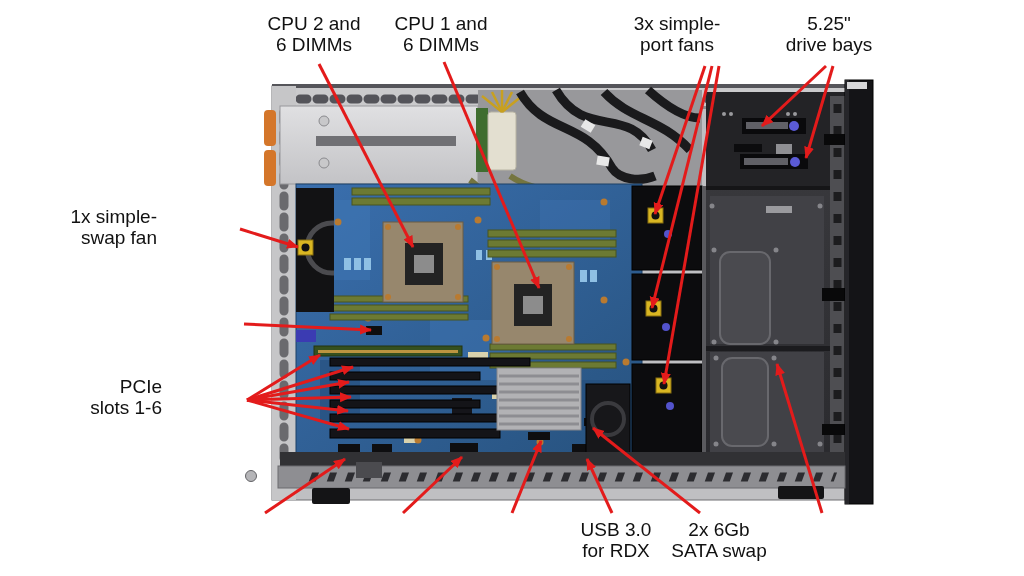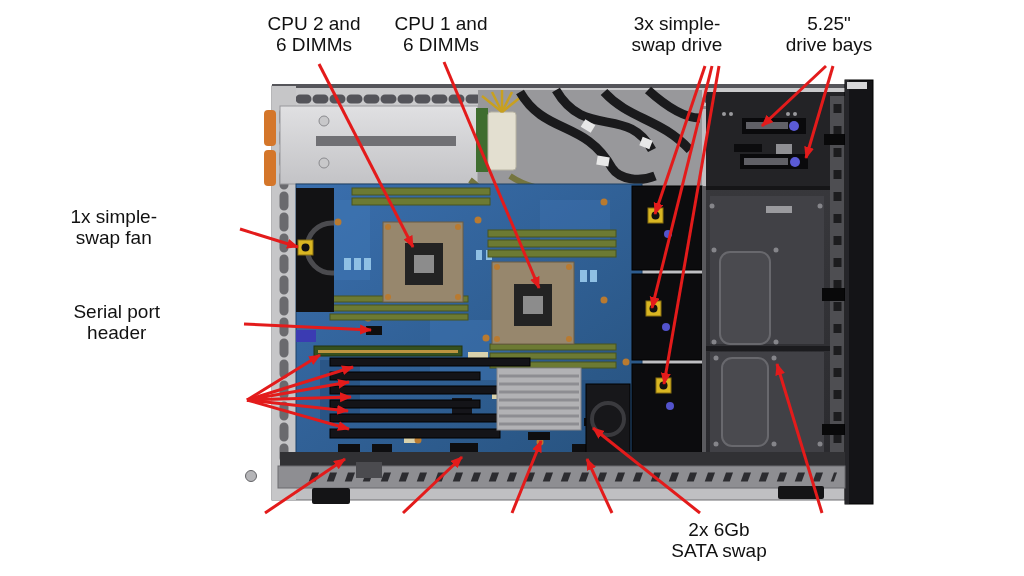--- a/index.html
+++ b/index.html
@@ -2,21 +2,21 @@
 <html style="--arrow: #e31b1b;"><head>
 <meta charset="utf-8">
 <style>
   html,body{margin:0;padding:0;background:#fff;}
   .stage{position:relative;width:944px;height:576px;background:#fff;overflow:hidden;
          font-family:"Liberation Sans",sans-serif;}
   .stage svg{position:absolute;left:0;top:0;}
   .lbl{position:absolute;font-size:19px;line-height:21px;color:#111;white-space:nowrap;}
   .lbl span{display:block;}
   .lbl.ctr{transform:translateX(-50%);text-align:center;}
-  .lbl.rgt{text-align:center;}
+  .lbl.rgt{text-align:right;}
   :root{--arrow:#e31b1b;}
   .arrow{stroke:var(--arrow);stroke-width:3;fill:none;}
   #ah path{fill:var(--arrow);}
 </style>
 </head>
 <body>
 
 <div class="stage">
 
 <svg width="1024" height="576" viewBox="0 0 1024 576">
@@ -324,34 +324,38 @@
   <div class="lbl ctr" style="left:314px;top:13px">
     <span>CPU 2 and</span>
     <span>6 DIMMs</span>
   </div>
   <div class="lbl ctr" style="left:441px;top:13px">
     <span>CPU 1 and</span>
     <span>6 DIMMs</span>
   </div>
   <div class="lbl ctr" style="left:677px;top:13px">
     <span>3x simple-</span>
-    <span>swap drive</span>
+    <span>port fans</span>
   </div>
   <div class="lbl ctr" style="left:829px;top:13px">
     <span>5.25"</span>
     <span>drive bays</span>
   </div>
 
   <div class="lbl rgt" style="right:787px;top:206px">
     <span>1x simple-</span>
     <span>swap fan</span>
   </div>
-  <div class="lbl rgt" style="right:784px;top:301px">
-    <span>Serial port</span>
-    <span>header</span>
-  </div>
-
+  <div class="lbl rgt" style="right:782px;top:376px">
+    <span>PCIe</span>
+    <span>slots 1-6</span>
+  </div>
+
+  <div class="lbl ctr" style="left:616px;top:519px">
+    <span>USB 3.0</span>
+    <span>for RDX</span>
+  </div>
   <div class="lbl ctr" style="left:719px;top:519px">
     <span>2x 6Gb</span>
     <span>SATA swap</span>
   </div>
 
 </div>
 
 </body></html>

